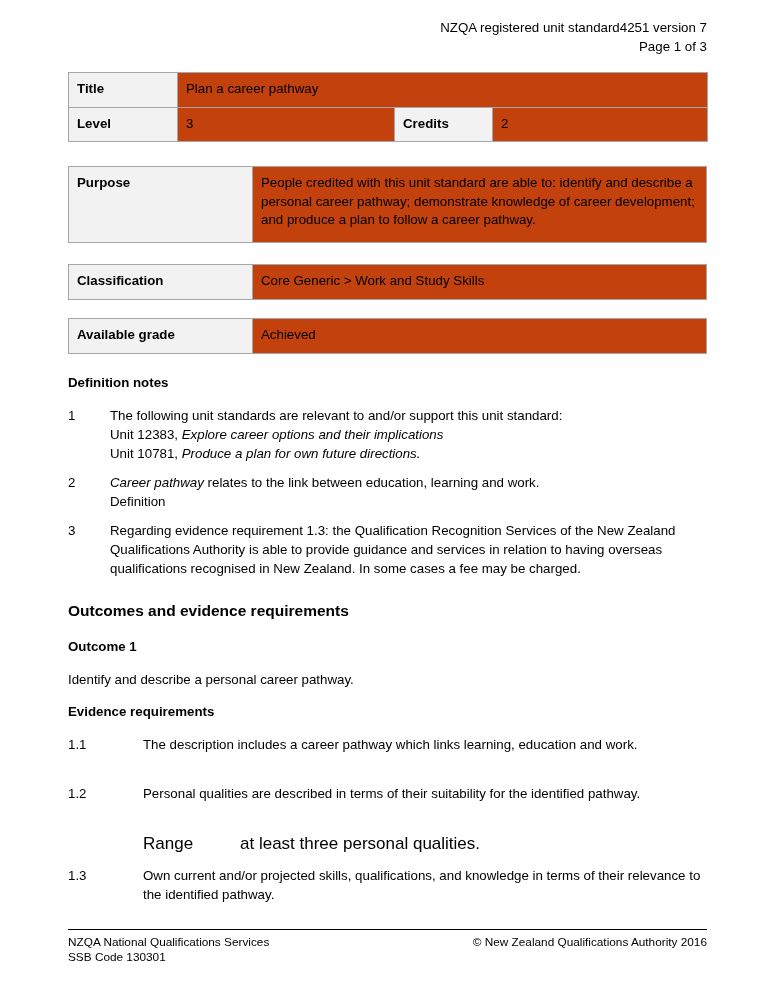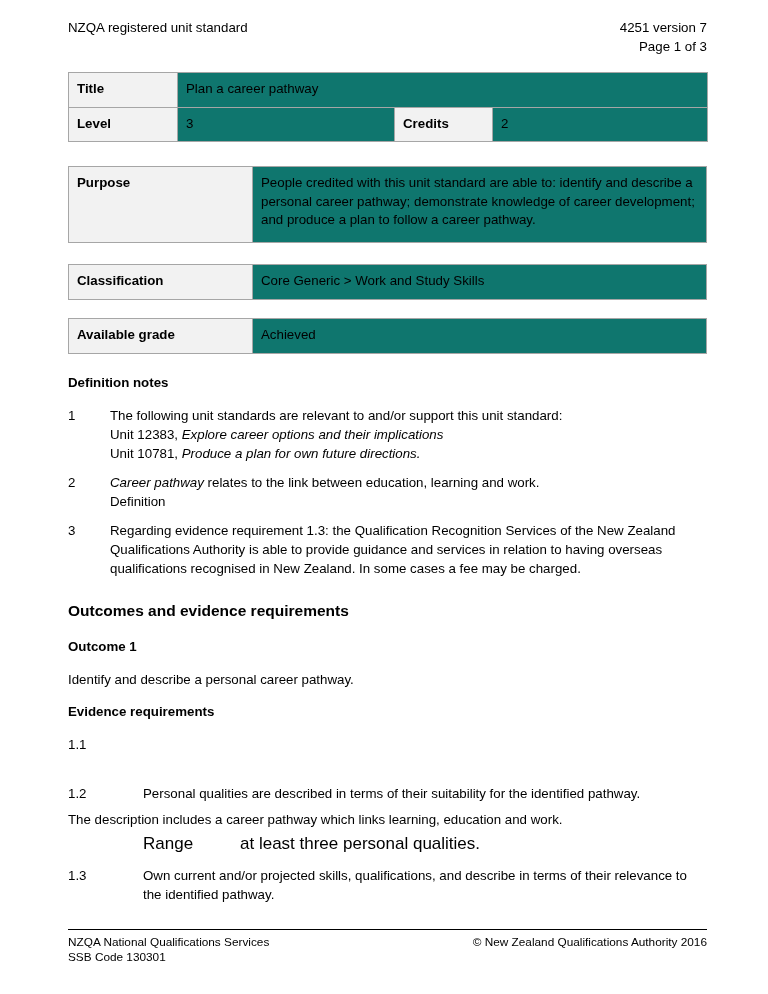--- a/index.html
+++ b/index.html
@@ -23,25 +23,24 @@
     padding: 0;
   }
 
   
   .doc-header {
     position: absolute;
     left: 68px;
     top: 18px;
     width: 639px;
     display: flex;
-    justify-content: space-between;
+    justify-content: flex-end;
     align-items: flex-start;
     font-size: 13.3px;
     line-height: 19px;
-    gap: 23px;
   }
   .doc-header .hdr-left { white-space: nowrap; }
   .doc-header .hdr-right {
     text-align: right;
     white-space: nowrap;
   }
 
   
   .tbl {
     position: absolute;
@@ -55,21 +54,21 @@
   .tbl td {
     border: 1px solid #a6a6a6;
     padding: 7px 8px 8px 8px;
     vertical-align: top;
   }
   .tbl td.lbl {
     background: #f2f2f2;
     font-weight: bold;
   }
   .tbl td.val {
-    background: #0f766e;
+    background: #c2410c;
   }
 
   #tbl-title  { top: 72px; }
   #tbl-purpose { top: 166px; }
   #tbl-classification { top: 264px; }
   #tbl-grade { top: 318px; }
 
   .col-a { width: 109px; }
   .col-b { width: 217px; }
   .col-c { width: 98px; }
@@ -130,21 +129,21 @@
     width: 639px;
     font-size: 13.3px;
     line-height: 19px;
     display: flex;
   }
   .er .num {
     width: 75px;
     flex: 0 0 75px;
   }
   .er .body { flex: 1 1 auto; }
-  #er-1-1 { top: 735px; flex-direction: column; }
+  #er-1-1 { top: 735px; }
   #er-1-2 { top: 784px; }
   #er-1-3 { top: 866px; }
 
   .range {
     position: absolute;
     left: 143px;
     width: 564px;
     font-size: 17px;
     line-height: 19px;
     display: flex;
@@ -293,21 +292,21 @@
     <div class="body">Personal qualities are described in terms of their suitability for the identified pathway.</div>
   </div>
 
   <div class="range" id="range-1-2">
     <div class="range-label">Range</div>
     <div class="range-body">at least three personal qualities.</div>
   </div>
 
   <div class="er" id="er-1-3">
     <div class="num">1.3</div>
-    <div class="body">Own current and/or projected skills, qualifications, and describe in terms of their relevance to the identified pathway.</div>
+    <div class="body">Own current and/or projected skills, qualifications, and knowledge in terms of their relevance to the identified pathway.</div>
   </div>
 
   <div class="footer-rule"></div>
   <div class="doc-footer">
     <div class="ftr-left">NZQA National Qualifications Services
 SSB Code 130301</div>
     <div class="ftr-right">© New Zealand Qualifications Authority 2016</div>
   </div>
 
 </div>

